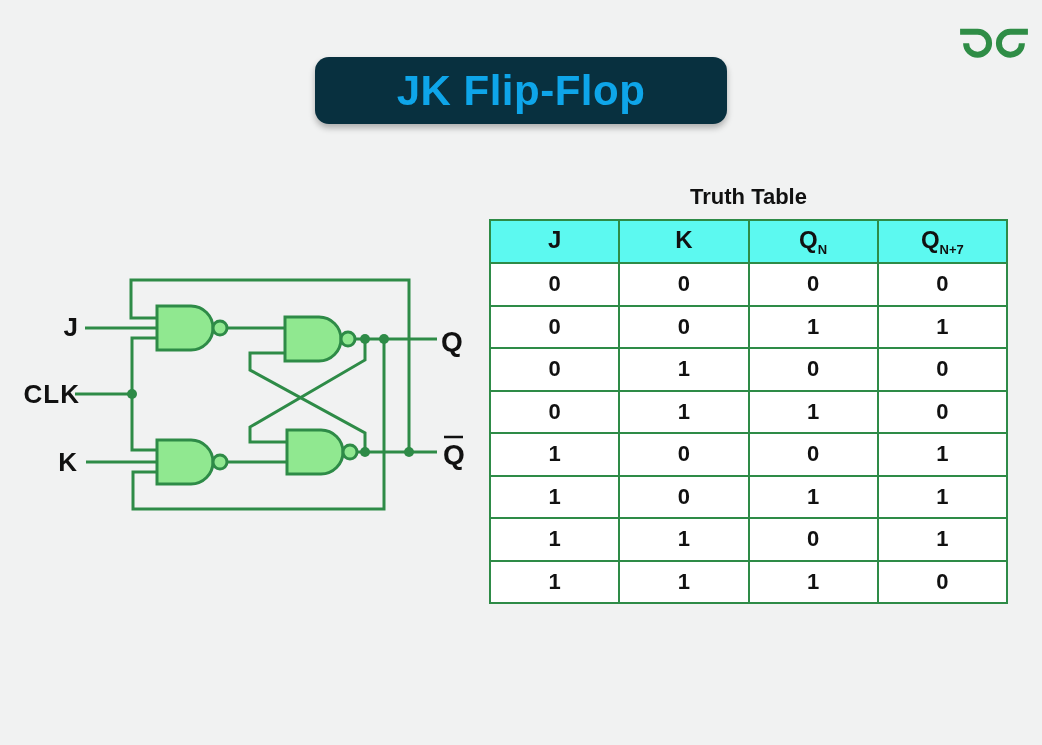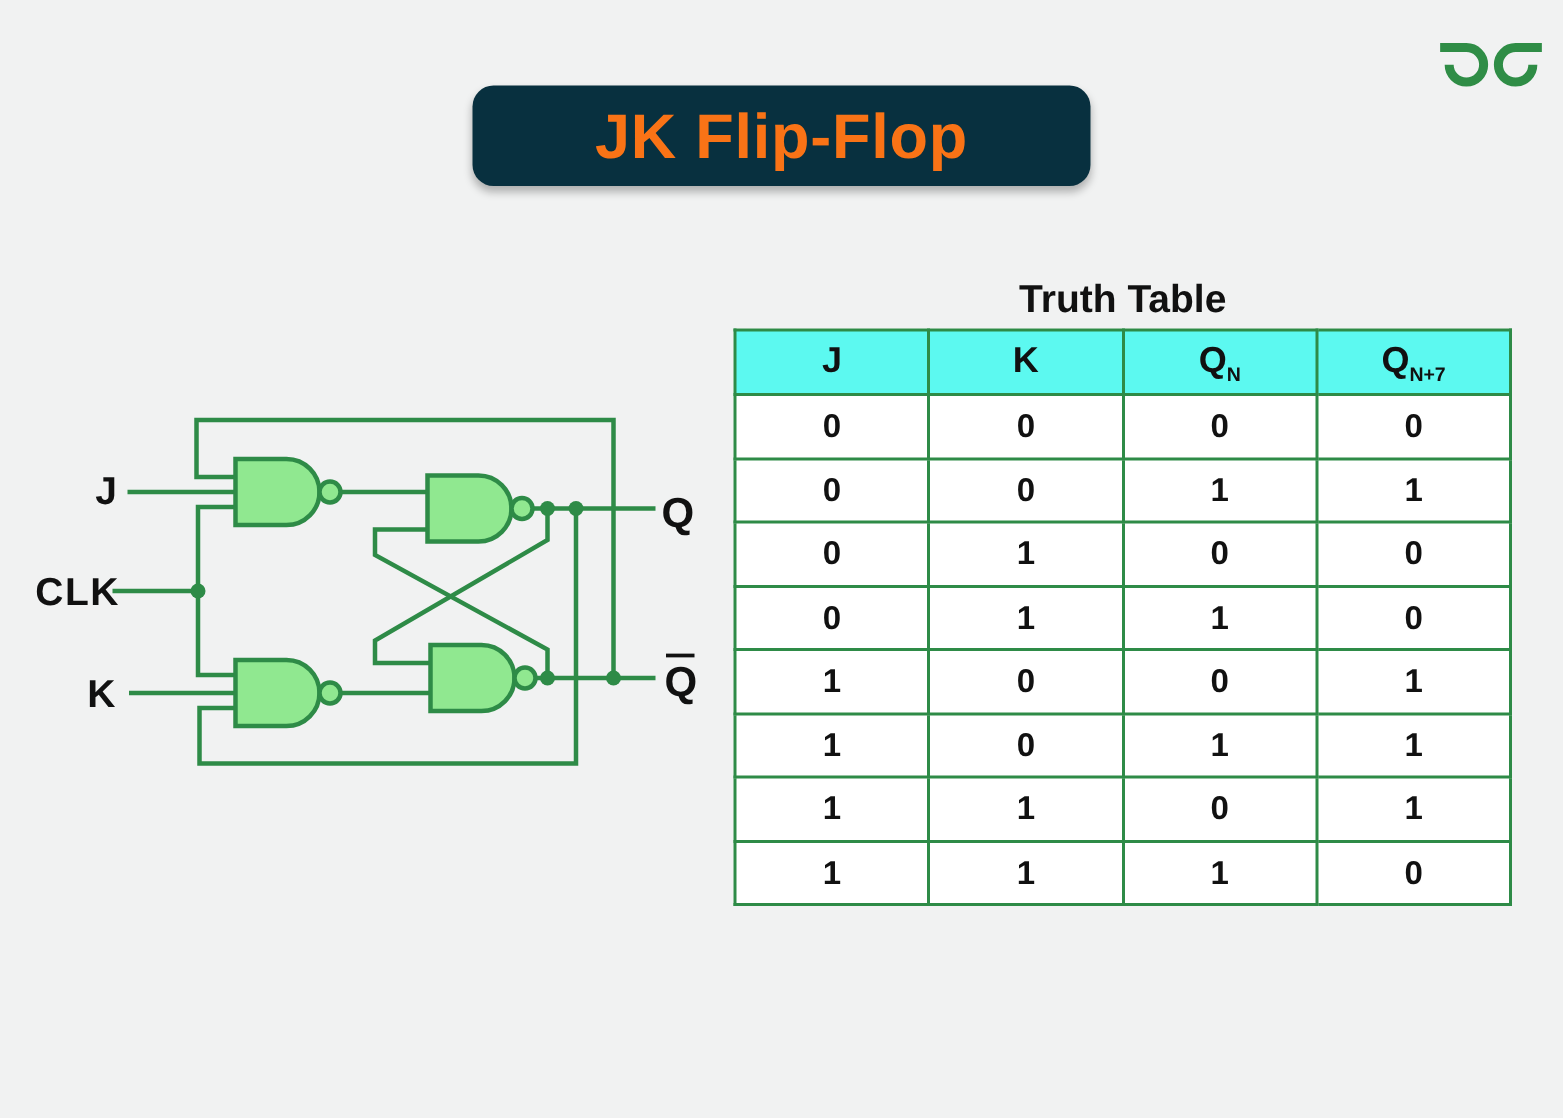--- a/index.html
+++ b/index.html
@@ -14,28 +14,28 @@
 
   .logo { position: absolute; left: 959px; top: 20px; width: 70px; height: 42px; }
 
   .banner {
     position: absolute; left: 315px; top: 57px; width: 412px; height: 67px;
     background: #08303f; border-radius: 14px;
     display: flex; align-items: center; justify-content: center;
     box-shadow: 0 4px 6px rgba(0,0,0,0.28);
   }
   .banner-text {
-    color: #f97316; font-size: 42px; font-weight: bold; letter-spacing: 0.5px;
+    color: #0ea5e9; font-size: 42px; font-weight: bold; letter-spacing: 0.5px;
   }
 
   .circuit-svg { position: absolute; left: 0; top: 0; }
 
   .tt-title {
     position: absolute; left: 489px; top: 184px; width: 519px;
-    text-align: center; font-size: 26px; font-weight: bold; color: #111111;
+    text-align: center; font-size: 22px; font-weight: bold; color: #111111;
   }
   table.truth {
     position: absolute; left: 489px; top: 219px; width: 519px;
     border-collapse: collapse; table-layout: fixed;
     background: #ffffff;
   }
   .truth th, .truth td {
     border: 2px solid #2e8b47; text-align: center; color: #111111; padding: 0;
   }
   .truth th {

